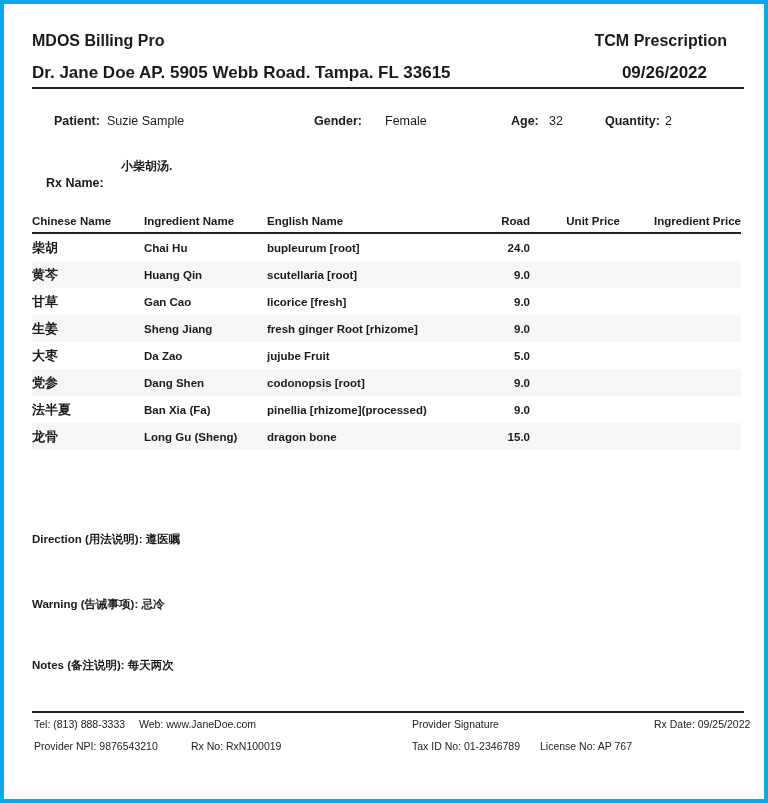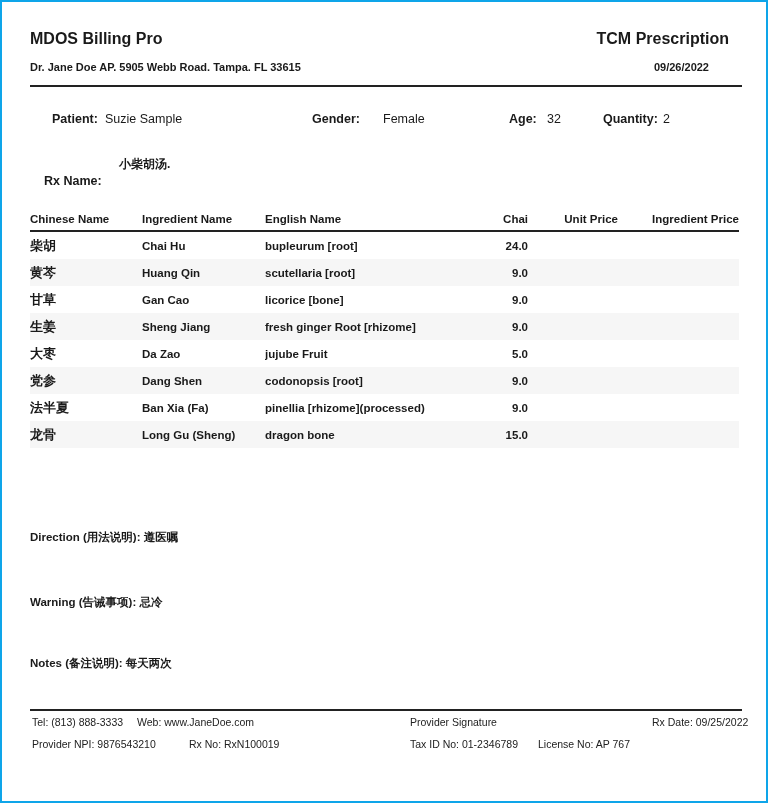--- a/index.html
+++ b/index.html
@@ -1,23 +1,23 @@
 <!DOCTYPE html>
 <html><head>
 <meta charset="utf-8">
 <style>
   html,body { margin:0; padding:0; background:#e9e9e9; }
   .page {
     position:relative; width:768px; height:803px; box-sizing:border-box;
-    background:#ffffff; border:2px solid #0ea5e9; overflow:hidden;
+    background:#ffffff; border:4px solid #0ea5e9; overflow:hidden;
     font-family:"Liberation Sans", sans-serif; color:#1a1a1a;
   }
   .abs { position:absolute; white-space:nowrap; }
   .h1 { font-size:16px; font-weight:700; }
-  .sub { font-size:11px; font-weight:700; }
+  .sub { font-size:17px; font-weight:700; }
   .rule { position:absolute; left:28px; width:712px; height:2px; background:#222222; }
   .lbl { font-size:12.5px; font-weight:700; }
   .val { font-size:12.5px; font-weight:400;text-align:center; }
   .cjkval { font-size:12px; font-weight:700; }
 
   table.ingredients {
     position:absolute; left:28px; top:209px; width:709px;
     border-collapse:collapse; table-layout:fixed;
   }
   table.ingredients col.c1{width:112px} table.ingredients col.c2{width:123px}
@@ -68,21 +68,21 @@
         <col class="c3">
         <col class="c4">
         <col class="c5">
         <col class="c6">
       </colgroup>
     <thead>
       <tr>
         <th>Chinese Name</th>
         <th>Ingredient Name</th>
         <th>English Name</th>
-        <th class="num">Chai</th>
+        <th class="num">Road</th>
         <th class="num">Unit Price</th>
         <th class="num">Ingredient Price</th>
       </tr>
     </thead>
     <tbody>
       <tr>
         <td class="cjk">柴胡</td>
         <td>Chai Hu</td>
         <td>bupleurum [root]</td>
         <td class="num">24.0</td>
@@ -93,21 +93,21 @@
         <td class="cjk">黄芩</td>
         <td>Huang Qin</td>
         <td>scutellaria [root]</td>
         <td class="num">9.0</td>
         <td class="num"></td>
         <td class="num"></td>
       </tr>
       <tr>
         <td class="cjk">甘草</td>
         <td>Gan Cao</td>
-        <td>licorice [bone]</td>
+        <td>licorice [fresh]</td>
         <td class="num">9.0</td>
         <td class="num"></td>
         <td class="num"></td>
       </tr>
       <tr>
         <td class="cjk">生姜</td>
         <td>Sheng Jiang</td>
         <td>fresh ginger Root [rhizome]</td>
         <td class="num">9.0</td>
         <td class="num"></td>

